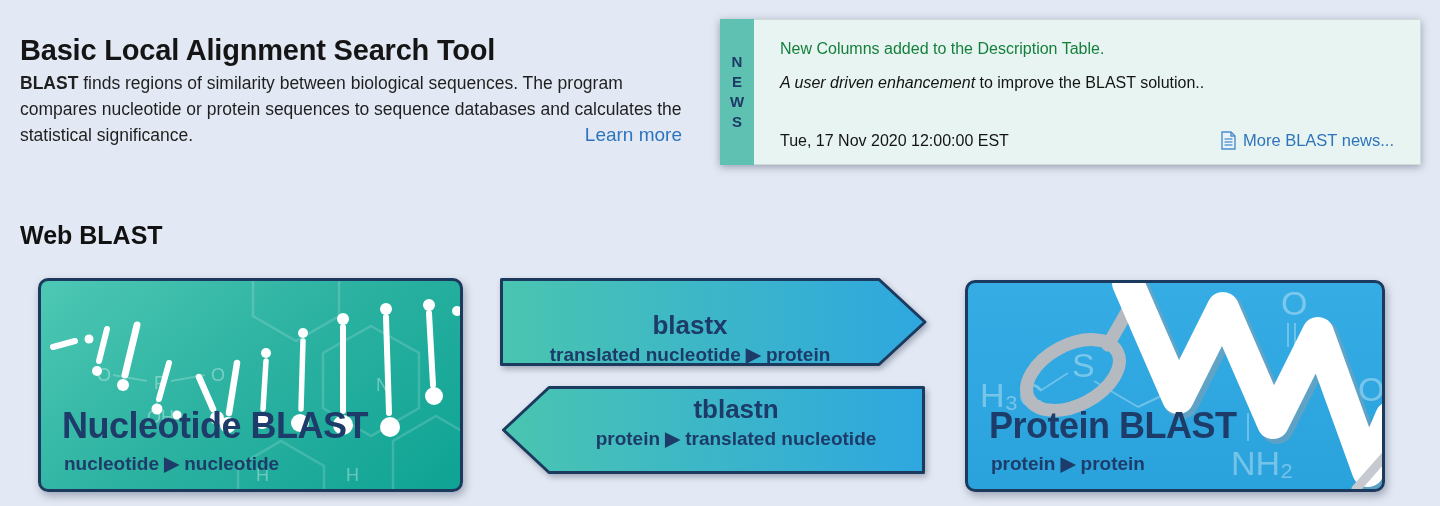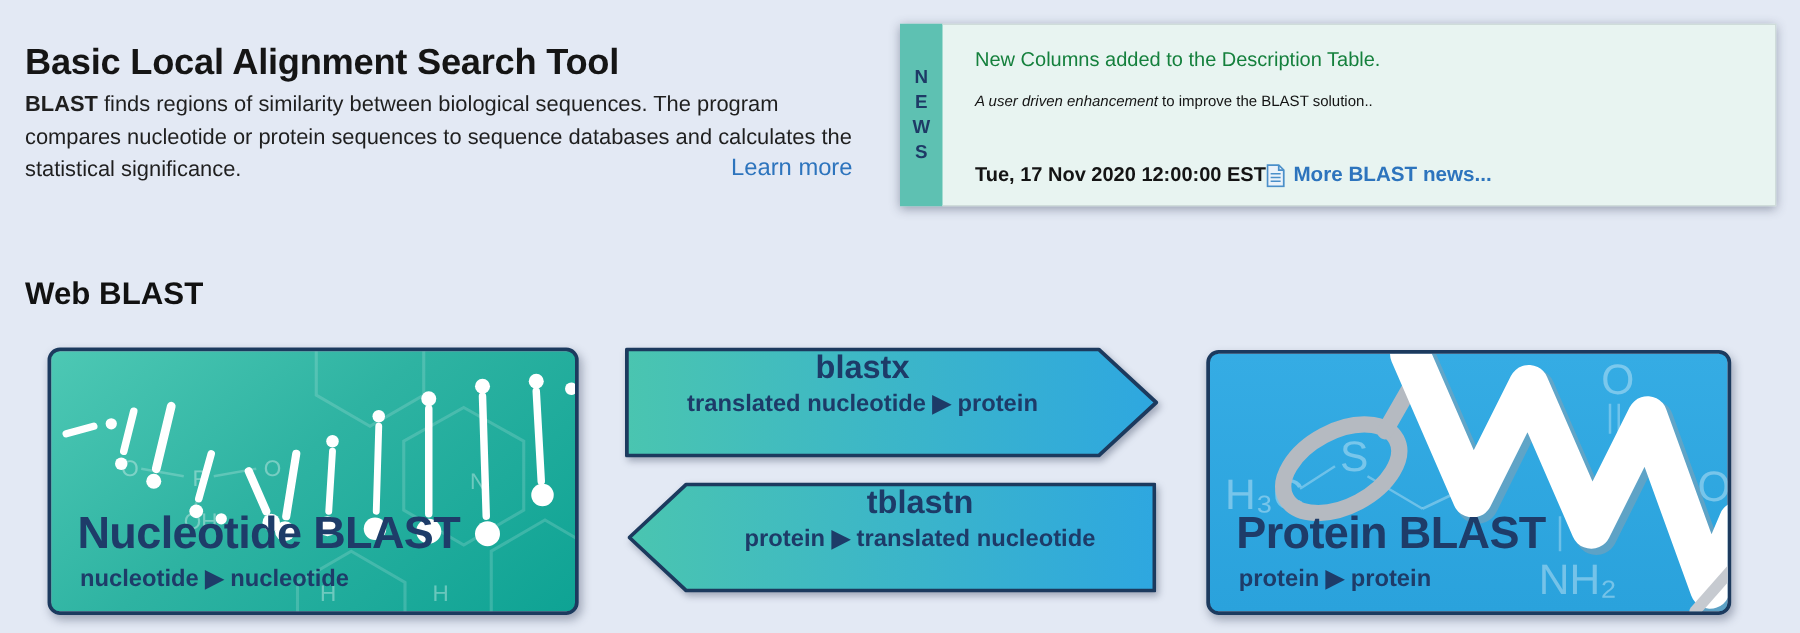--- a/index.html
+++ b/index.html
@@ -35,25 +35,25 @@
     width:34px; background:#5ec1b2; color:#1e3a66;
     font-size:15px; font-weight:700; line-height:20px;
     display:flex; align-items:center; justify-content:center;
     text-align:center; white-space:pre-line;
   }
   .news-body {
     flex:1; position:relative; padding:20px 26px 14px 26px;
     border:1px solid #cfdcda; border-left:none;
   }
   .news-headline { font-size:16px; color:#15803d; }
-  .news-detail { font-size:12px; color:#141414; margin-top:16px; }
+  .news-detail { font-size:16px; color:#141414; margin-top:16px; }
   .news-detail .it { font-style:italic; }
   .news-bottom {
     position:absolute; left:26px; right:26px; bottom:14px;
-    display:flex; align-items:center;font-weight:bold;
+    display:flex; justify-content:space-between; align-items:center;
   }
   .news-date { font-size:16px; color:#141414; }
   .news-more {
     display:flex; align-items:center; gap:7px;
     font-size:16.5px; color:#2d74bd; cursor:pointer; text-decoration:none;
   }
   
   .section-title {
     position:absolute; left:20px; top:221px;
     font-size:25px; font-weight:700; color:#111;
@@ -81,21 +81,21 @@
     position:absolute; left:23px; bottom:14px;
     font-size:19px; font-weight:600; color:#1e3c69;
   }
   
   .arrow-wrap { position:absolute; cursor:pointer; }
   .arrow-blastx { left:500px; top:278px; width:427px; height:88px; }
   .arrow-tblastn { left:502px; top:386px; width:423px; height:64px; }
   .arrow-wrap svg { filter:drop-shadow(2px 3px 3px rgba(30,40,70,.35)); }
   .arrow-label {
     position:absolute; top:0; height:100%;
-    display:flex; flex-direction:column; align-items:center; justify-content:flex-start;
+    display:flex; flex-direction:column; align-items:center; justify-content:flex-end;
     gap:2px; pointer-events:none;
   }
   .arrow-blastx .arrow-label { left:0; width:380px; }
   .arrow-tblastn .arrow-label { left:47px; width:374px; }
   .arrow-title { font-size:26px; font-weight:700; color:#1d3b68; }
   .arrow-sub { font-size:19px; font-weight:700; color:#1d3b68; }
   .chem { fill:rgba(255,255,255,.35); font-family:"Liberation Sans",sans-serif; }
 </style>
 </head>
 <body>

